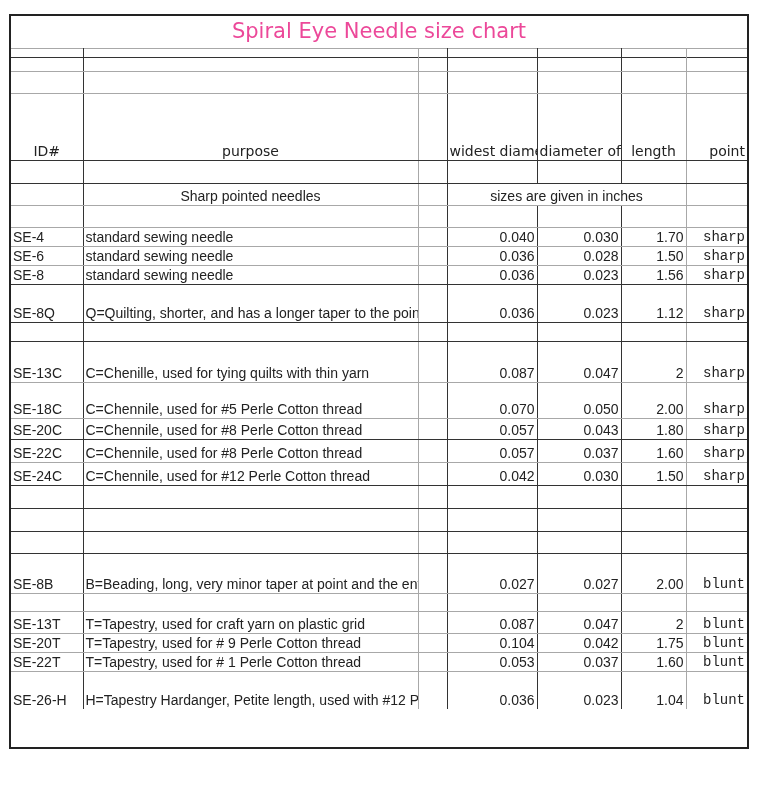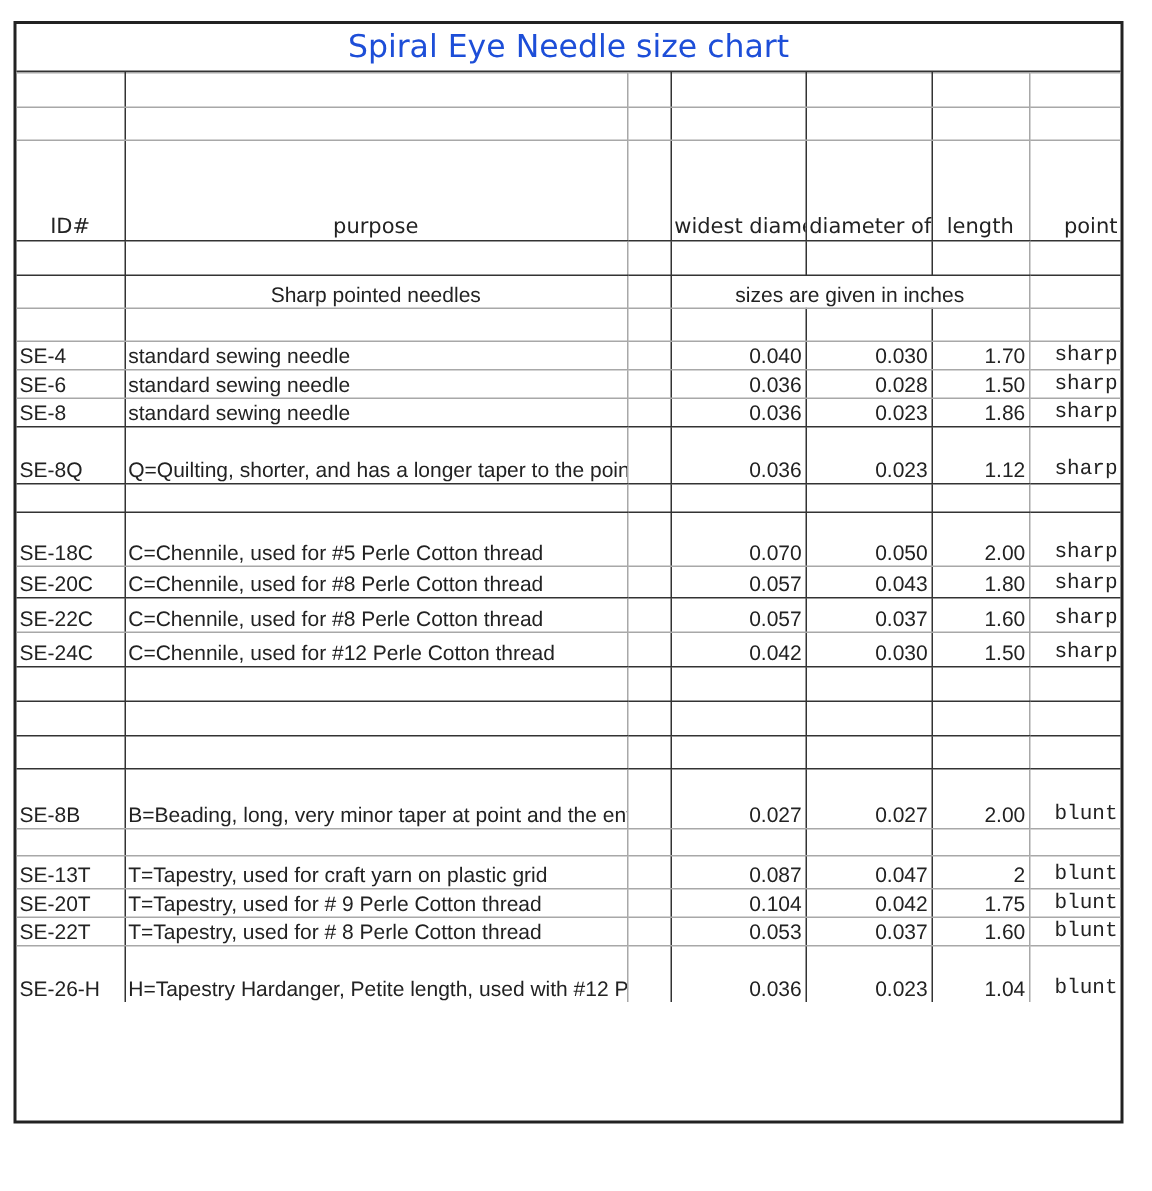--- a/index.html
+++ b/index.html
@@ -1,19 +1,19 @@
 <!DOCTYPE html>
 <html><head>
 <meta charset="utf-8">
 <style>
   html, body { margin: 0; padding: 0; background: #ffffff; }
   body { width: 768px; height: 794px; position: relative; overflow: hidden; font-family: "Liberation Sans", sans-serif; color: #1a1a1a; }
   .sheet { position: absolute; left: 9px; top: 14px; width: 740px; height: 735px; border: 2px solid #222; box-sizing: border-box; }
-  .title { position: absolute; left: 0; top: 0; width: 736px; height: 32px; border-bottom: 1.5px solid #333; box-sizing: border-box;
-           text-align: center; font-family: "DejaVu Sans", sans-serif; font-size: 21px; line-height: 31px; color: #1d4ed8; }
+  .title { position: absolute; left: 0; top: 0; width: 736px; height: 42px; border-bottom: 1.5px solid #333; box-sizing: border-box;
+           text-align: center; font-family: "DejaVu Sans", sans-serif; font-size: 21px; line-height: 31px; color: #ec4899; }
   table.grid { position: absolute; left: 0; top: 32px; border-collapse: collapse; table-layout: fixed; width: 736px; }
   table.grid td { border: 1px solid #a8a8a8; padding: 0 2px; box-sizing: border-box; font-size: 14px; color: #222; overflow: hidden; white-space: nowrap; vertical-align: bottom; line-height: 17px; }
   table.grid tr td:first-child { border-left: none; }
   table.grid tr td:last-child { border-right: none; }
   table.grid tr:last-child td { border-bottom: none; }
   td.c-id { border-right: 1.5px solid #333 !important; }
   td.c-gap { border-right: 1.5px solid #333 !important; }
   td.c-eye { border-right: 1.5px solid #333 !important; text-align: right; }
   td.c-shaft { border-right: 1.5px solid #333 !important; text-align: right; }
   td.c-len { text-align: right; }
@@ -119,21 +119,21 @@
         <td class="c-len">1.50</td>
         <td class="c-point">sharp</td>
       </tr>
 
       <tr style="height:19px" class="dark">
         <td class="c-id">SE-8</td>
         <td>standard sewing needle</td>
         <td class="c-gap"></td>
         <td class="c-eye">0.036</td>
         <td class="c-shaft">0.023</td>
-        <td class="c-len">1.86</td>
+        <td class="c-len">1.56</td>
         <td class="c-point">sharp</td>
       </tr>
 
       <tr style="height:38px" class="dark">
         <td class="c-id mid">SE-8Q</td>
         <td class="wrap">Q=Quilting,  shorter, and has a longer taper to the point</td>
         <td class="c-gap"></td>
         <td class="c-eye">0.036</td>
         <td class="c-shaft">0.023</td>
         <td class="c-len">1.12</td>
@@ -142,20 +142,29 @@
       <tr style="height:19px" class="dark">
           <td class="c-id"></td>
           <td></td>
           <td class="c-gap"></td>
           <td class="c-eye"></td>
           <td class="c-shaft"></td>
           <td class="c-len"></td>
           <td class="c-point"></td>
         </tr>
 
+      <tr style="height:41px">
+        <td class="c-id top">SE-13C</td>
+        <td>C=Chenille, used for tying quilts with thin yarn</td>
+        <td class="c-gap"></td>
+        <td class="c-eye">0.087</td>
+        <td class="c-shaft">0.047</td>
+        <td class="c-len">2</td>
+        <td class="c-point">sharp</td>
+      </tr>
 
       <tr style="height:36px">
         <td class="c-id">SE-18C</td>
         <td>C=Chennile, used for #5 Perle Cotton thread</td>
         <td class="c-gap"></td>
         <td class="c-eye">0.070</td>
         <td class="c-shaft">0.050</td>
         <td class="c-len">2.00</td>
         <td class="c-point mid">sharp</td>
       </tr>
@@ -252,21 +261,21 @@
         <td>T=Tapestry, used for # 9 Perle Cotton thread</td>
         <td class="c-gap"></td>
         <td class="c-eye">0.104</td>
         <td class="c-shaft">0.042</td>
         <td class="c-len">1.75</td>
         <td class="c-point">blunt</td>
       </tr>
 
       <tr style="height:19px">
         <td class="c-id">SE-22T</td>
-        <td>T=Tapestry, used for # 8 Perle Cotton thread</td>
+        <td>T=Tapestry, used for # 1 Perle Cotton thread</td>
         <td class="c-gap"></td>
         <td class="c-eye">0.053</td>
         <td class="c-shaft">0.037</td>
         <td class="c-len">1.60</td>
         <td class="c-point">blunt</td>
       </tr>
 
 
       <tr style="height:37px">
         <td class="c-id">SE-26-H</td>

